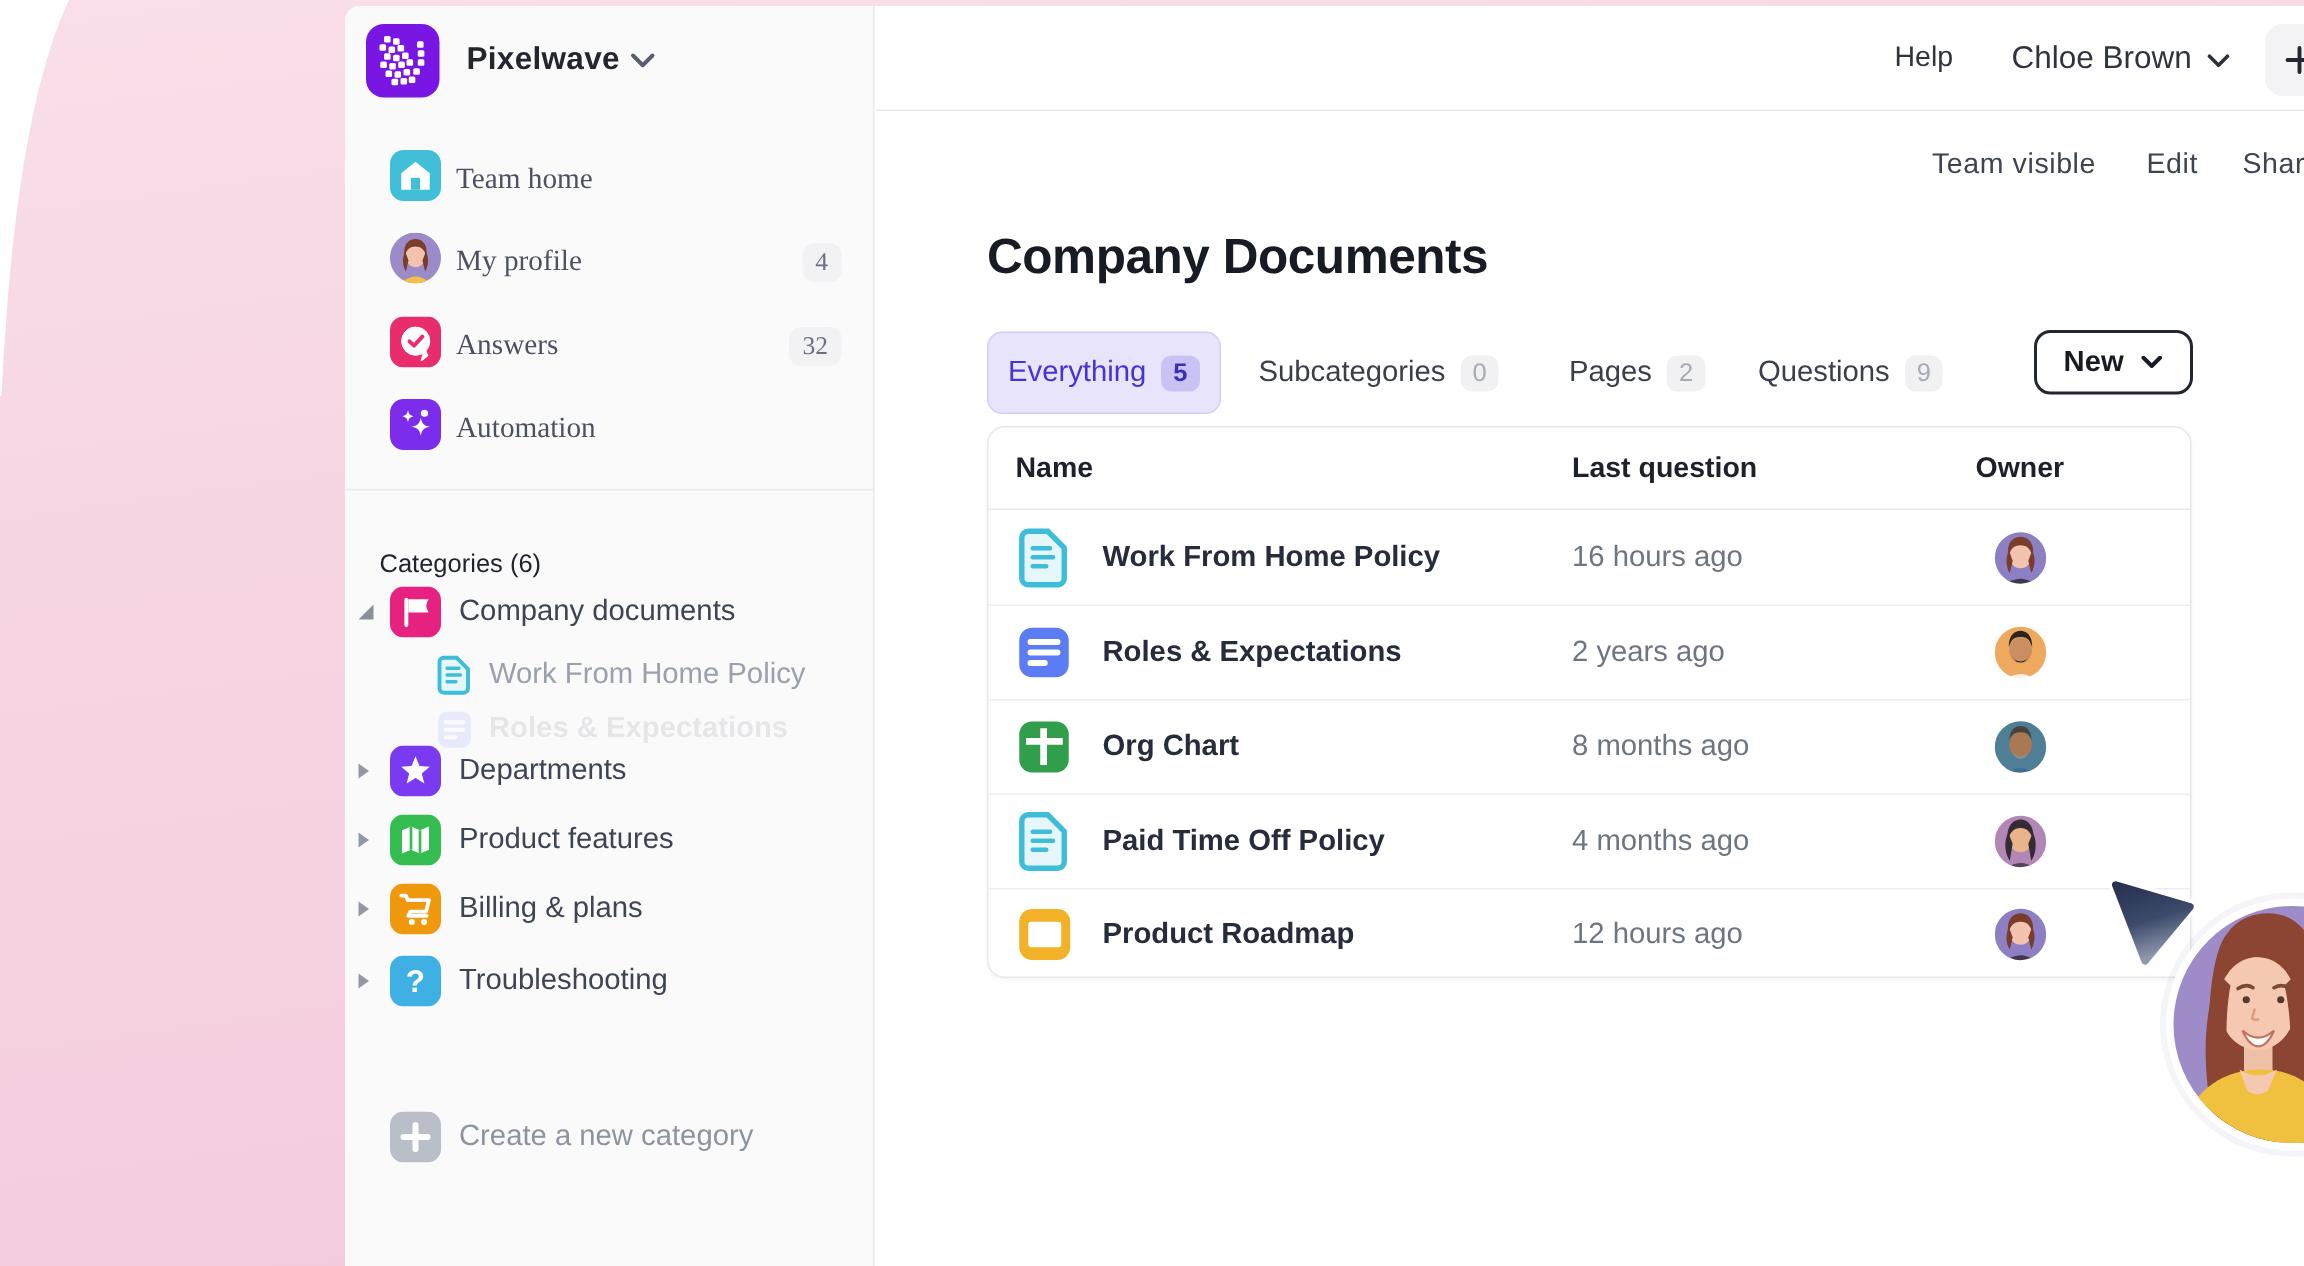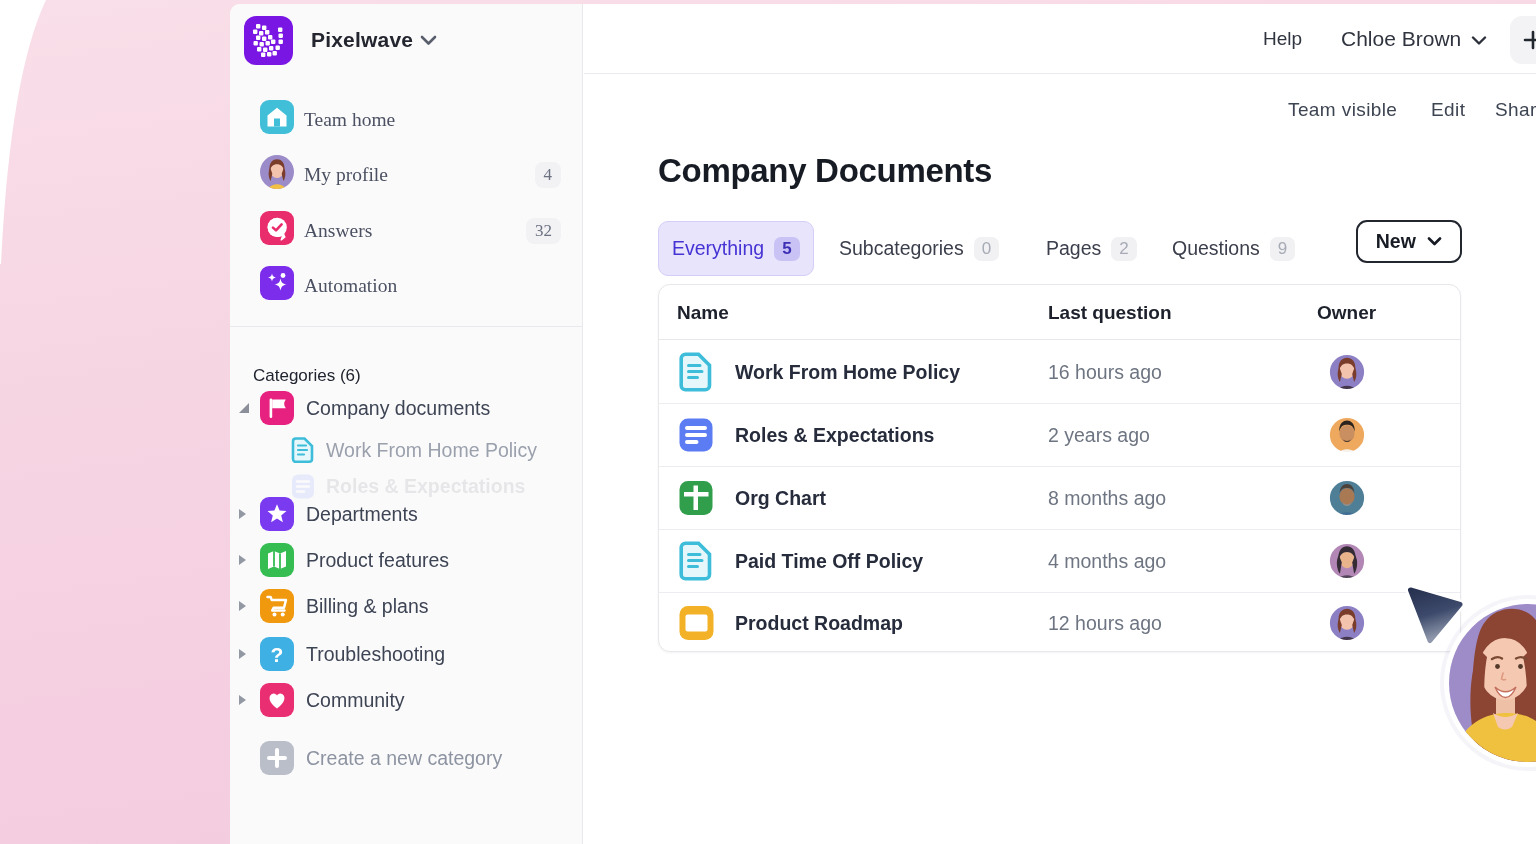--- a/index.html
+++ b/index.html
@@ -223,30 +223,20 @@
       <div class="crow" style="top:632px">
         <svg class="tri" width="9" height="12" viewBox="0 0 9 12">
             <path d="M1 1 L8 6 L1 11 Z" fill="#9399a3"></path>
           </svg>
         <svg class="ic" viewBox="0 0 34 34">
             <rect width="34" height="34" rx="9" fill="#3fb0e3"></rect>
             <text x="17" y="24.5" font-family="Liberation Sans, sans-serif" font-size="21" font-weight="bold" fill="#fff" text-anchor="middle">?</text>
           </svg>
         <div class="lab">Troubleshooting</div>
       </div>
-      <div class="crow" style="top:678px">
-        <svg class="tri" width="9" height="12" viewBox="0 0 9 12">
-            <path d="M1 1 L8 6 L1 11 Z" fill="#9399a3"></path>
-          </svg>
-        <svg class="ic" viewBox="0 0 34 34">
-            <rect width="34" height="34" rx="9" fill="#ea2e72"></rect>
-            <path d="M17 25.5 C8.5 19.5 8.2 13.5 11.5 11.2 C14 9.5 16.3 11 17 12.6 C17.7 11 20 9.5 22.5 11.2 C25.8 13.5 25.5 19.5 17 25.5 Z" fill="#fff"></path>
-          </svg>
-        <div class="lab">Community</div>
-      </div>
       <div class="crow gray" style="top:736px">
         <svg class="ic" viewBox="0 0 34 34">
             <rect width="34" height="34" rx="9" fill="#babec8"></rect>
             <path d="M17 9 V25 M9 17 H25" stroke="#fff" stroke-width="4" stroke-linecap="round"></path>
           </svg>
         <div class="lab">Create a new category</div>
       </div>
     </aside>
     <main class="main">
       <div class="topbar">

